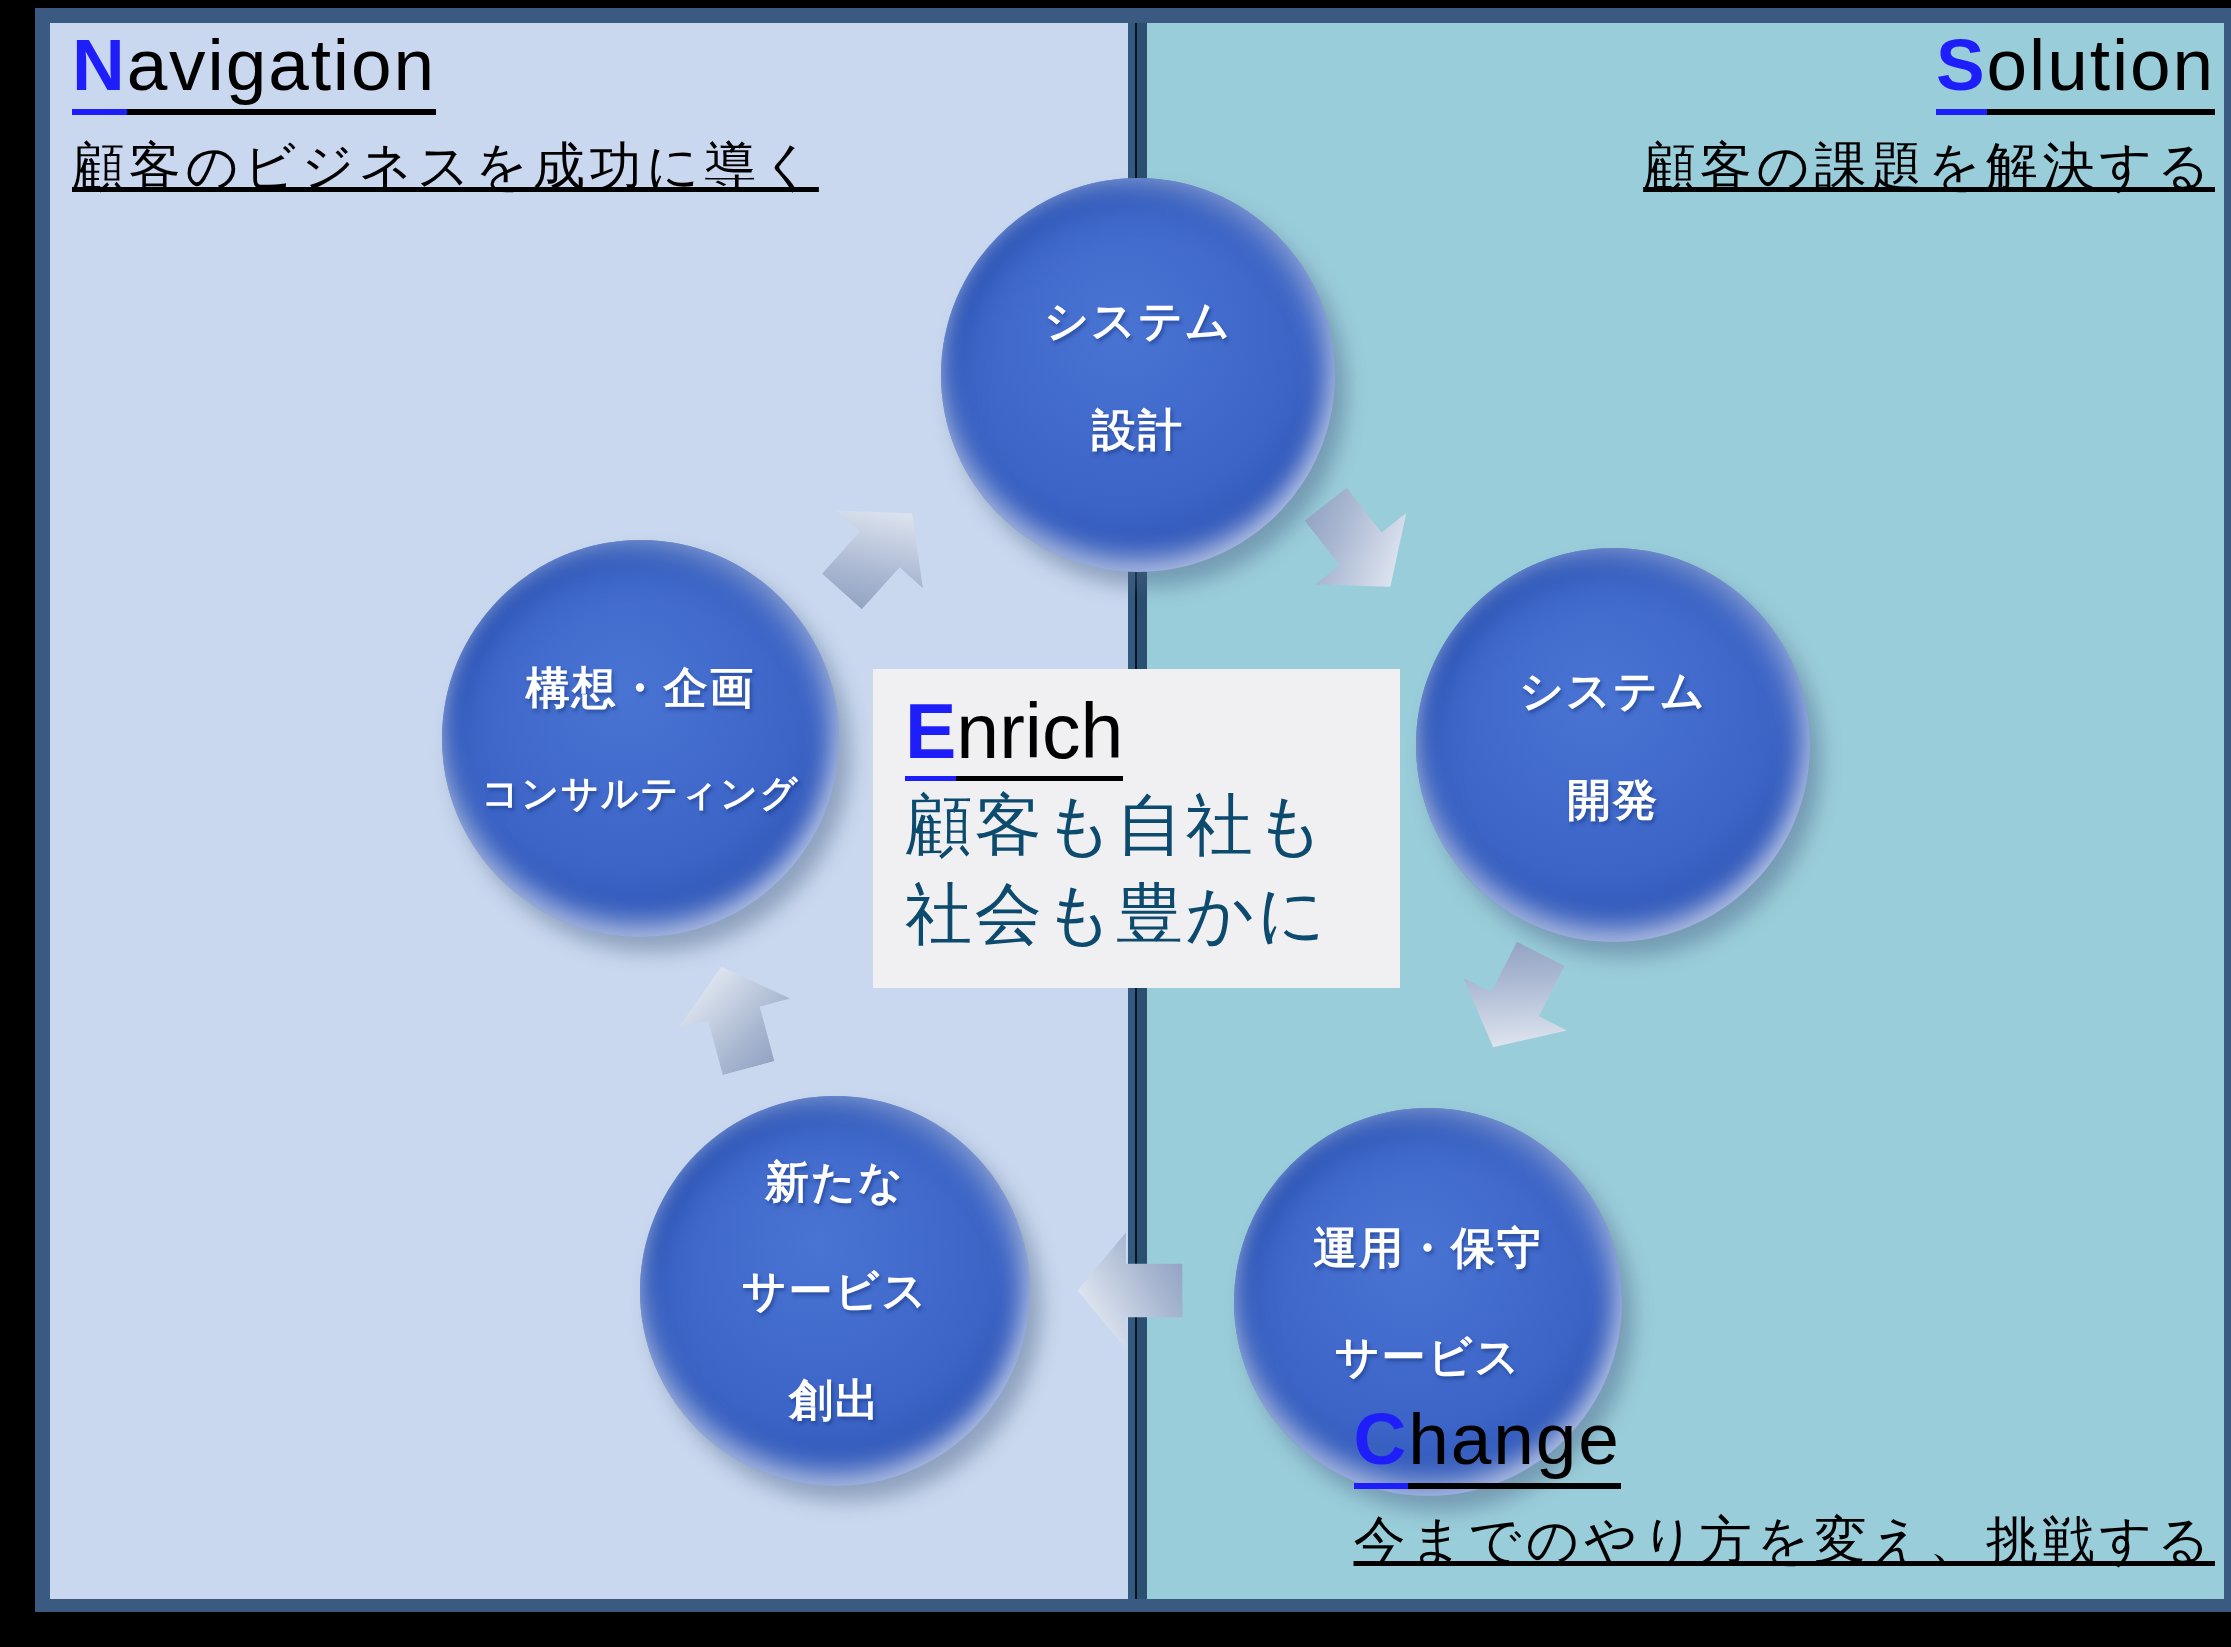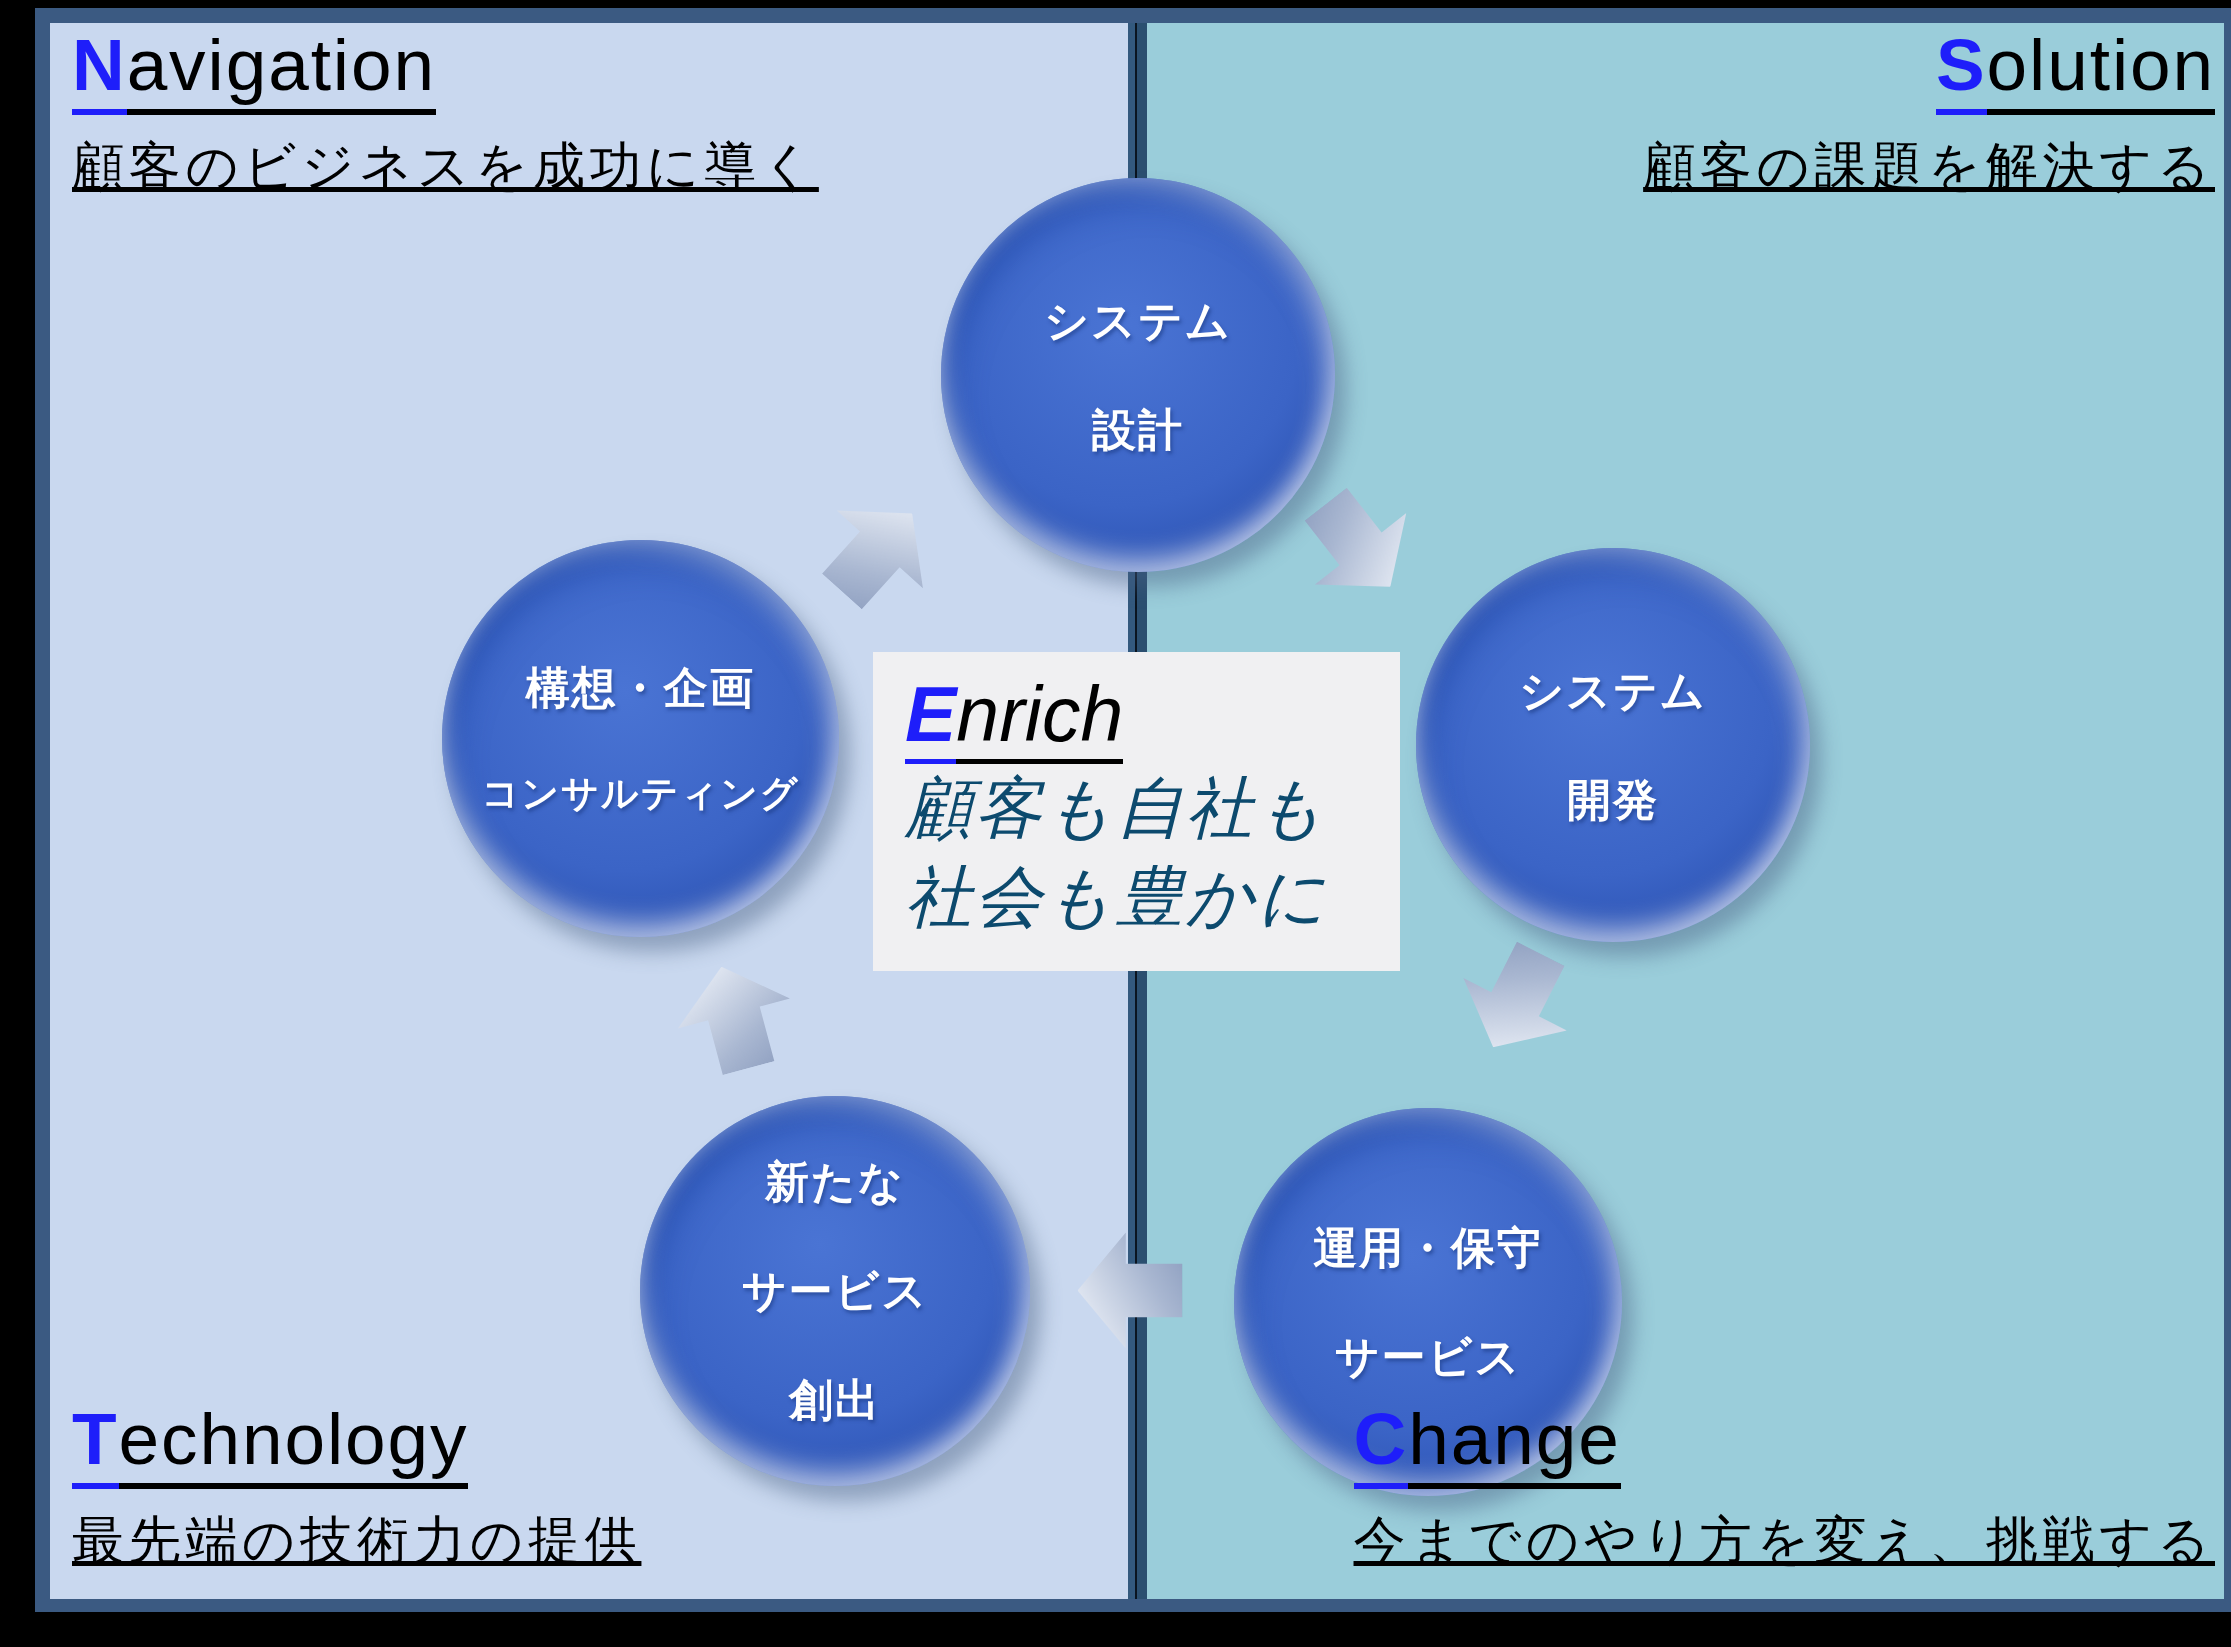--- a/index.html
+++ b/index.html
@@ -72,23 +72,23 @@
     filter:drop-shadow(6.6px 8.4px 6.6px rgba(70,90,130,0.4));
   }
   .a1{left:799px;top:500px;transform:rotate(42deg);}
   .a2{left:1280px;top:493px;transform:rotate(142deg);}
   .a3{left:1439px;top:948px;transform:rotate(207deg);}
   .a4{left:1052px;top:1238px;transform:rotate(270deg);}
   .a5{left:657px;top:965px;transform:rotate(-15deg);}
 
   
   .center-box{
-    position:absolute;left:853px;top:652px;width:527px;height:319px;
+    position:absolute;left:853px;top:669px;width:527px;height:319px;
     background:#f0f0f2;z-index:4;
-    padding:19px 0 0 32px;box-sizing:border-box;font-style:italic;
+    padding:19px 0 0 32px;box-sizing:border-box;
   }
   .center-box .word{font-size:77px;line-height:1.12;}
   .center-box .word .init{
     color:#1e1efa;font-weight:bold;
     display:inline-block;border-bottom:5.6px solid #1e1efa;padding-bottom:1.9px;
   }
   .center-box .word .rest{
     color:#000;display:inline-block;border-bottom:5.6px solid #000;padding-bottom:1.9px;
   }
   .center-box .cline{font-size:67px;color:#0c4a6e;line-height:1.32;letter-spacing:2.8px;white-space:nowrap;}
@@ -105,24 +105,20 @@
   <div class="corner nav">
     <div class="word"><span class="init">N</span><span class="rest">avigation</span></div>
     <div class="sub">顧客のビジネスを成功に導く</div>
   </div>
 
   <div class="corner sol">
     <div class="word"><span class="init">S</span><span class="rest">olution</span></div>
     <div class="sub">顧客の課題を解決する</div>
   </div>
 
-  <div class="corner tech">
-    <div class="word"><span class="init">T</span><span class="rest">echnology</span></div>
-    <div class="sub">最先端の技術力の提供</div>
-  </div>
 
   <div class="corner chg">
     <div class="word"><span class="init">C</span><span class="rest">hange</span></div>
     <div class="sub">今までのやり方を変え、挑戦する</div>
   </div>
 
   <div class="arrow a1"></div>
   <div class="arrow a2"></div>
   <div class="arrow a3"></div>
   <div class="arrow a4"></div>

